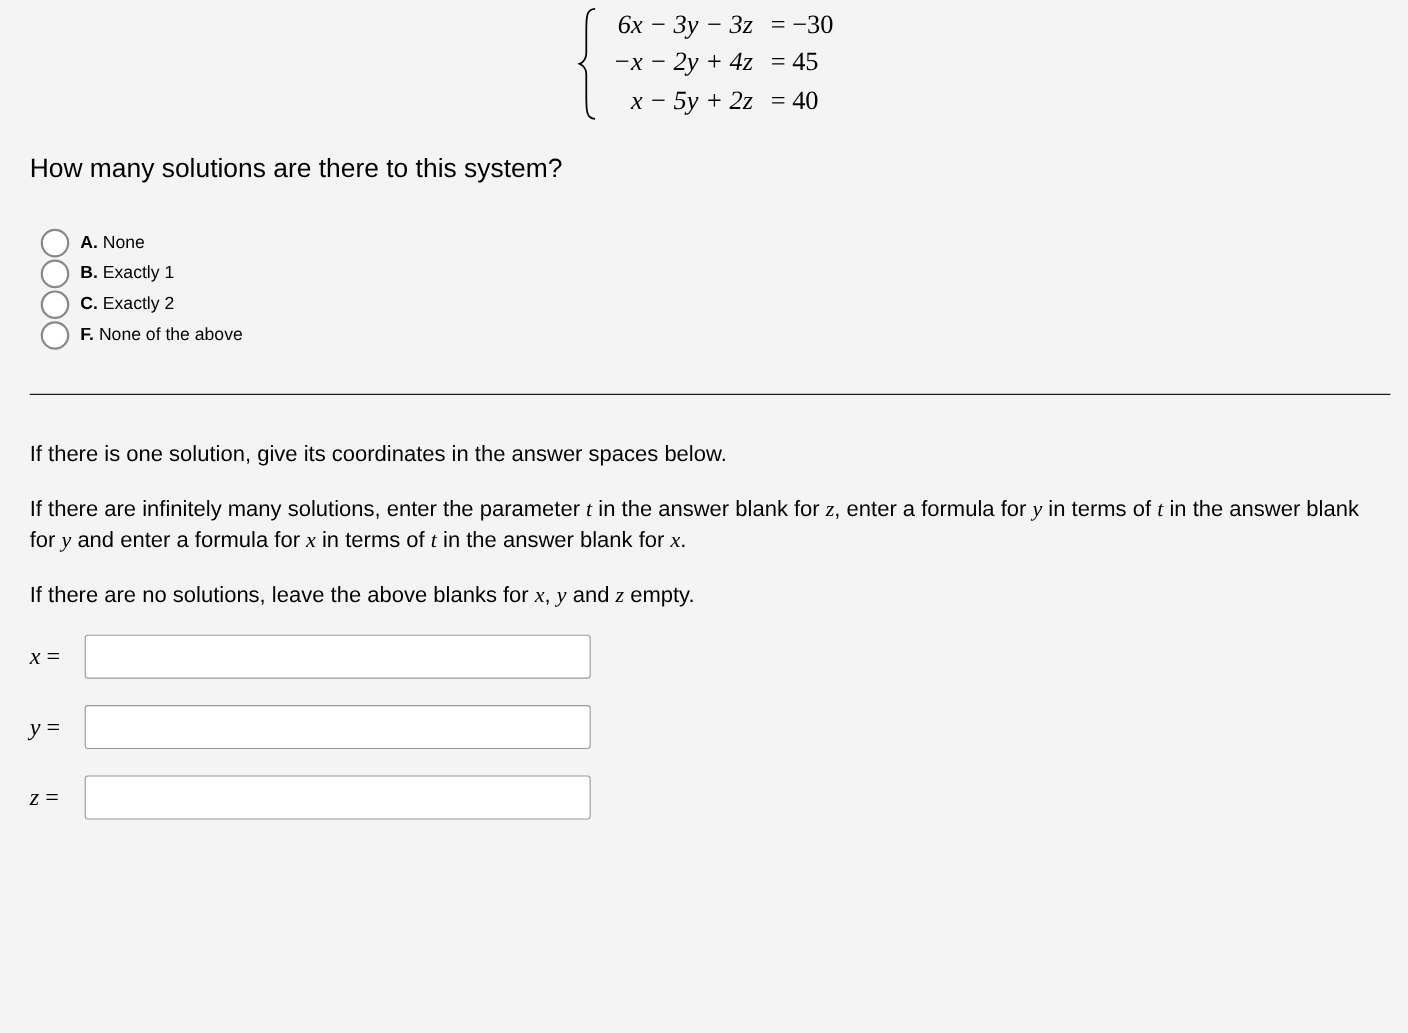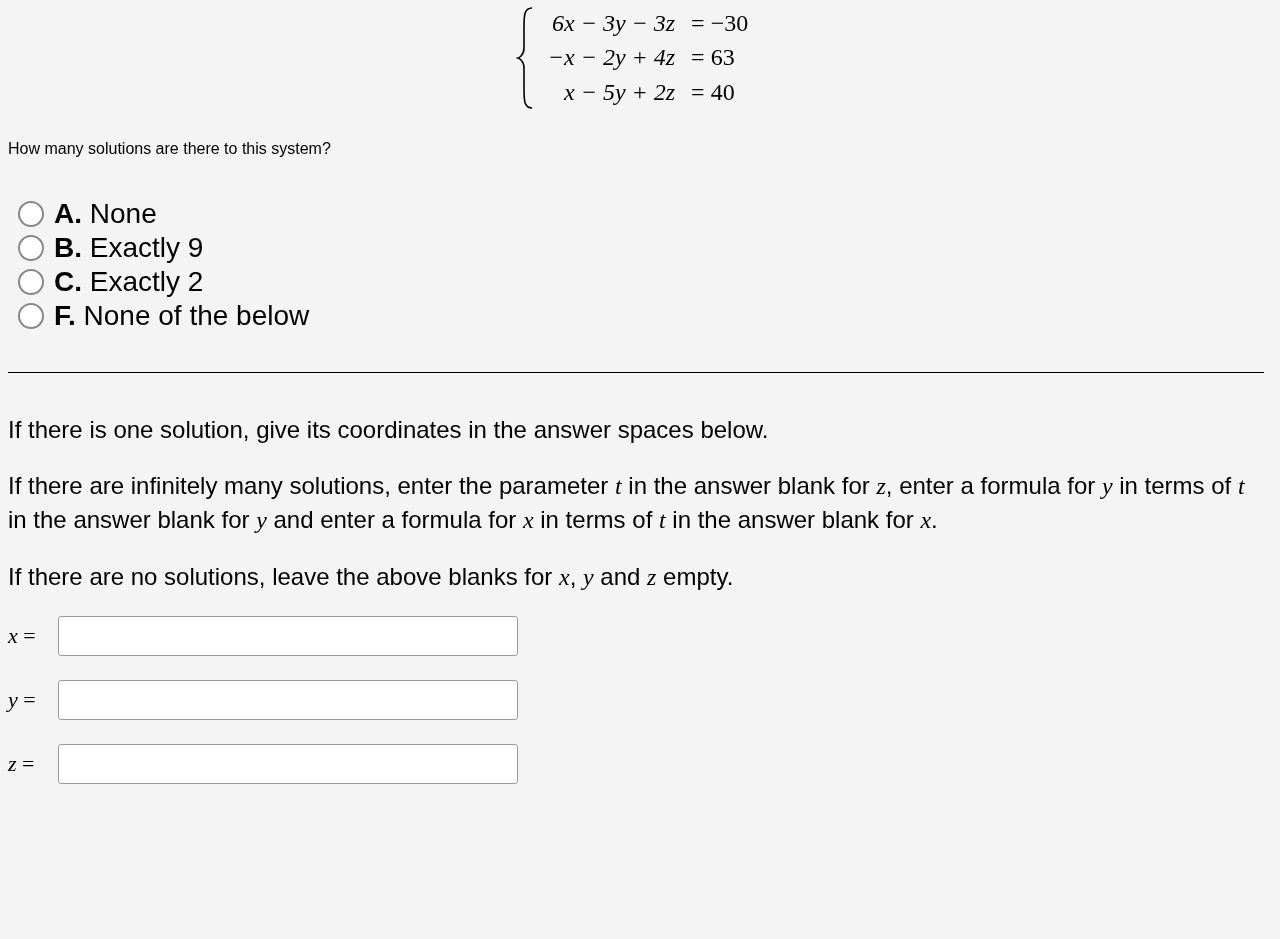--- a/index.html
+++ b/index.html
@@ -5,21 +5,21 @@
   body {
     margin: 0;
     padding: 0;
     background: #f4f4f4;
     font-family: Arial, Helvetica, sans-serif;
     font-size: 20px;
     color: #000;
     width: 1280px;
   }
   .container {
-    padding: 0 16px 16px 8px;
+    padding: 0 16px 16px 27px;
   }
   .eq-block {
     text-align: center;
     margin-top: 6px;
     margin-bottom: 30px;
     font-family: "Times New Roman", Times, serif;
     font-size: 24px;
   }
   .eq-wrap {
     display: inline-flex;
@@ -42,21 +42,21 @@
   }
   .eq-table td.eq-left {
     text-align: right;
   }
   .eq-table td.eq-rhs {
     text-align: left;
     margin-left: 48px;
   }
   .mi { font-style: italic; }
   .prompt {
-    font-size: 16px;
+    font-size: 24px;
     margin-bottom: 40px;
   }
   .options {
     margin-left: 10px;
     margin-bottom: 40px;
   }
   .opt-row {
     display: flex;
     align-items: center;
     margin: 2px 0;
@@ -64,32 +64,32 @@
   .radio {
     width: 22px;
     height: 22px;
     border: 2px solid #888;
     border-radius: 50%;
     background: #fff;
     margin-right: 10px;
     flex-shrink: 0;
   }
   .opt-label {
-    font-size: 28px;
+    font-size: 16px;
   }
   .opt-label b {
     font-weight: bold;
   }
   hr.divider {
     border: none;
     border-top: 1px solid #000;
     margin: 0 0 40px 0;
   }
   .instructions p {
-    font-size: 24px;
+    font-size: 20px;
     line-height: 1.4;
     margin: 0 0 22px 0;
   }
   .mi-inline {
     font-family: "Times New Roman", Times, serif;
     font-style: italic;
   }
   .answer-row {
     display: flex;
     align-items: center;
@@ -124,49 +124,49 @@
         <path d="M16 2 C 8 2, 8 10, 8 22 L 8 42 C 8 50, 2 52, 2 52 C 2 52, 8 54, 8 62 L 8 82 C 8 94, 8 102, 16 102" stroke="#000" stroke-width="1.6" fill="none"></path>
       </svg>
       <table class="eq-table">
         <tbody>
             <tr>
           <td class="eq-left"><span class="mi">6<span style="font-style:italic">x</span> − 3<span style="font-style:italic">y</span> − 3<span style="font-style:italic">z</span></span></td>
           <td class="eq-rhs">= −30</td>
         </tr>
         <tr>
           <td class="eq-left"><span class="mi">−<span style="font-style:italic">x</span> − 2<span style="font-style:italic">y</span> + 4<span style="font-style:italic">z</span></span></td>
-          <td class="eq-rhs">= 63</td>
+          <td class="eq-rhs">= 45</td>
         </tr>
         <tr>
           <td class="eq-left"><span class="mi"><span style="font-style:italic">x</span> − 5<span style="font-style:italic">y</span> + 2<span style="font-style:italic">z</span></span></td>
           <td class="eq-rhs">= 40</td>
         </tr>
       </tbody>
         </table>
     </div>
   </div>
 
   <div class="prompt">How many solutions are there to this system?</div>
 
   <div class="options">
     <div class="opt-row">
       <div class="radio"></div>
       <span class="opt-label"><b>A.</b> <span>None</span></span>
     </div>
     <div class="opt-row">
       <div class="radio"></div>
-      <span class="opt-label"><b>B.</b> <span>Exactly 9</span></span>
+      <span class="opt-label"><b>B.</b> <span>Exactly 1</span></span>
     </div>
     <div class="opt-row">
       <div class="radio"></div>
       <span class="opt-label"><b>C.</b> <span>Exactly 2</span></span>
     </div>
     <div class="opt-row">
       <div class="radio"></div>
-      <span class="opt-label"><b>F.</b> <span>None of the below</span></span>
+      <span class="opt-label"><b>F.</b> <span>None of the above</span></span>
     </div>
   </div>
 
   <hr class="divider">
 
   <div class="instructions">
     <p>If there is one solution, give its coordinates in the answer spaces below.</p>
     <p>
       <span>If there are infinitely many solutions, enter the parameter </span><span class="mi-inline">t</span><span> in the answer blank for </span><span class="mi-inline">z</span><span>, enter a formula for </span><span class="mi-inline">y</span><span> in terms of </span><span class="mi-inline">t</span><span> in the answer blank for </span><span class="mi-inline">y</span><span> and enter a formula for </span><span class="mi-inline">x</span><span> in terms of </span><span class="mi-inline">t</span><span> in the answer blank for </span><span class="mi-inline">x</span><span>.</span>
     </p>

